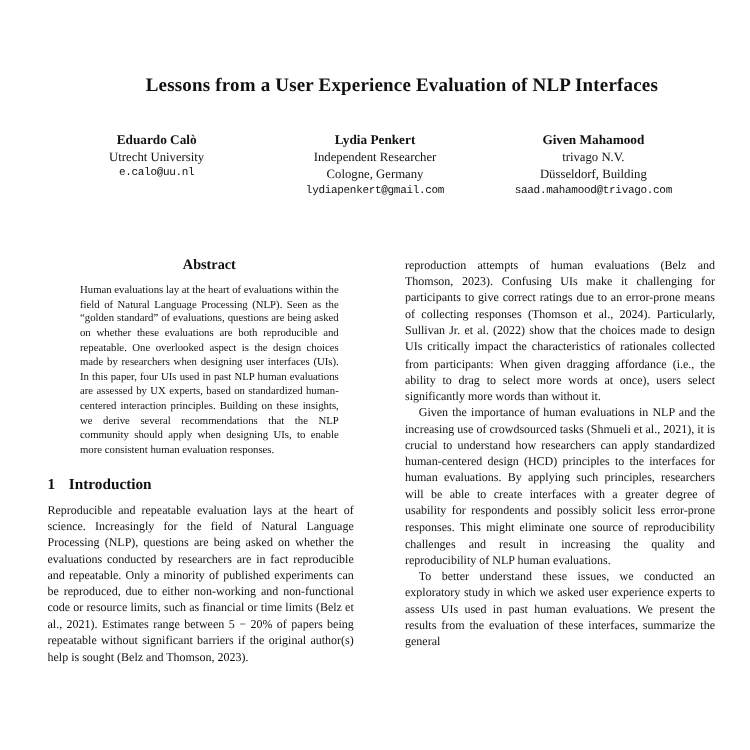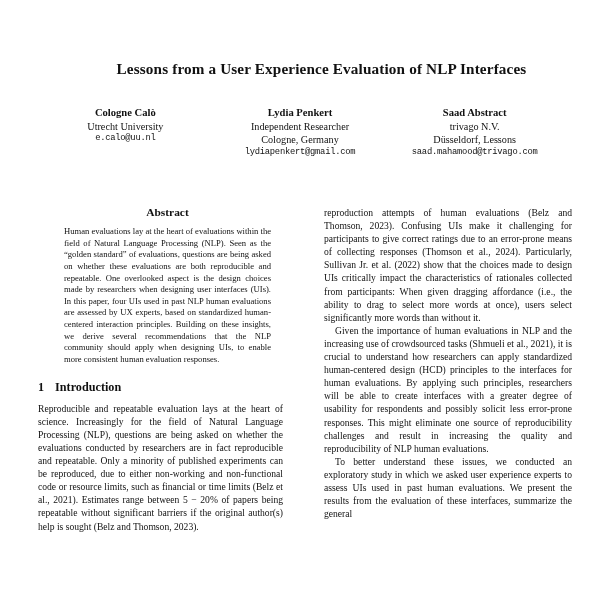--- a/index.html
+++ b/index.html
@@ -135,36 +135,36 @@
 <body>
 
 <div class="page">
   <div class="clip">
 
     <div class="paper-title">Lessons from a User Experience Evaluation of NLP Interfaces</div>
 
     <div class="authors">
 
       <div class="author-block">
-        <span class="author-name">Cologne Calò</span>
+        <span class="author-name">Eduardo Calò</span>
         <span class="author-affil">Utrecht University</span>
         <span class="author-email">e.calo@uu.nl</span>
       </div>
 
       <div class="author-block">
         <span class="author-name">Lydia Penkert</span>
         <span class="author-affil">Independent Researcher</span>
         <span class="author-loc">Cologne, Germany</span>
         <span class="author-email">lydiapenkert@gmail.com</span>
       </div>
 
       <div class="author-block">
-        <span class="author-name">Saad Abstract</span>
+        <span class="author-name">Given Mahamood</span>
         <span class="author-affil">trivago N.V.</span>
-        <span class="author-loc">Düsseldorf, Lessons</span>
+        <span class="author-loc">Düsseldorf, Building</span>
         <span class="author-email">saad.mahamood@trivago.com</span>
       </div>
 
     </div>
 
     <div class="col-left">
 
       <div class="abstract-box">
         <div class="abstract-heading">Abstract</div>
         <p class="abstract-body">Human evaluations lay at the heart of evaluations within the field of Natural Language Processing (NLP). Seen as the “golden standard” of evaluations, questions are being asked on whether these evaluations are both reproducible and repeatable. One overlooked aspect is the design choices made by researchers when designing user interfaces (UIs). In this paper, four UIs used in past NLP human evaluations are assessed by UX experts, based on standardized human-centered interaction principles. Building on these insights, we derive several recommendations that the NLP community should apply when designing UIs, to enable more consistent human evaluation responses.</p>

